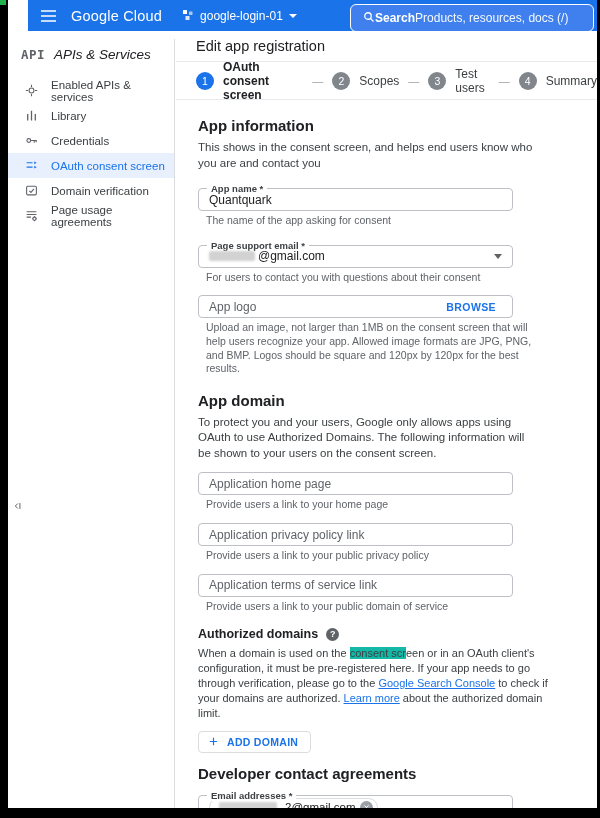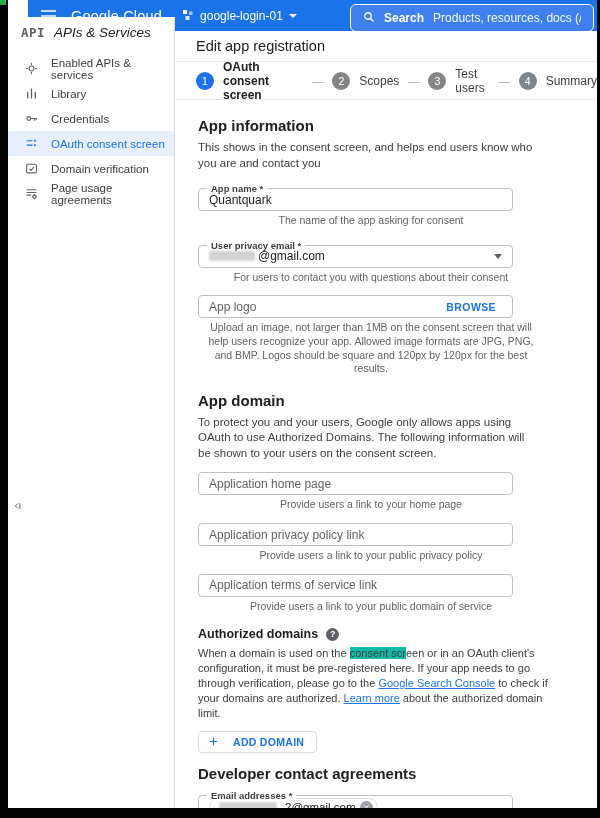--- a/index.html
+++ b/index.html
@@ -13,26 +13,26 @@
 
   
   .topbar { height:31px; background:#1a73e8; display:flex; align-items:center; color:#fff; position:relative;margin-left:20px; }
   .hamburger { margin-left:13px; display:flex; cursor:pointer; }
   .hamburger svg { display:block; }
   .gc-logo { margin-left:15px; font-size:14.5px; letter-spacing:.2px; color:#fff; white-space:nowrap; }
   .proj-switcher { margin-left:20px; display:flex; align-items:center; gap:6px; cursor:pointer; }
   .proj-name { font-size:12px; color:#fff; }
   .caret-down { width:0; height:0; border-left:4px solid transparent; border-right:4px solid transparent; border-top:4px solid #fff; }
   .searchbox { position:absolute; left:322px; right:3px; top:4px; height:28px; background:#3f80ee;
-    border:1px solid #fff; border-radius:6px; display:flex; align-items:center; padding:0 12px; gap:9px; cursor:text; }
+    border:1px solid #fff; border-radius:6px; display:flex; align-items:center; padding:0 12px; cursor:text; }
   .search-label { font-weight:bold; font-size:12px; color:#fff; }
   .search-ph { font-size:12px; color:rgba(255,255,255,.95); white-space:nowrap; overflow:hidden; }
 
   
-  .sidebar { position:absolute; top:17px; left:0; width:167px; bottom:0; background:#fff; border-right:1px solid #dadce0; }
+  .sidebar { position:absolute; top:39px; left:0; width:167px; bottom:0; background:#fff; border-right:1px solid #dadce0; }
   .sidebar-head { height:31px; display:flex; align-items:center; padding-left:13px; gap:9px; }
   .api-logo { font-family:"DejaVu Sans Mono", monospace; font-weight:bold; color:#5f6368; font-size:12.5px; letter-spacing:.5px; }
   .sidebar-title { font-size:13.5px; color:#202124;font-style:italic; }
   .nav { margin-top:8px; }
   .nav-item { height:25px; display:flex; align-items:center; padding-left:17px; gap:13px; font-size:11.5px; color:#3c4043; cursor:pointer; }
   .nav-item .nav-icon { width:13px; height:13px; color:#5f6368; display:flex; align-items:center; justify-content:center; flex:0 0 13px; }
   .nav-item.selected { background:#e8f0fe; color:#1a73e8; }
   .nav-item.selected .nav-icon { color:#1a73e8; }
   .collapse-ctl { position:absolute; left:4px; top:497px; color:#5f6368; z-index:5; cursor:pointer; }
 
@@ -54,33 +54,33 @@
 
   .field { position:relative; width:315px; height:23px; border:1px solid #bdc1c6; border-radius:4px;
     margin-top:11px; background:#fff; display:flex; align-items:center; padding:8px 10px; }
   .field.labeled { margin-top:17px; }
   .field.tall { height:25px; }
   .flabel { position:absolute; top:-6px; left:8px; background:#fff; padding:0 4px; font-size:9.5px; font-weight:bold; color:#3c4043; white-space:nowrap; }
   .finput { border:none; outline:none; font-family:"Liberation Sans", sans-serif; font-size:12px; color:#202124; width:100%; padding:0; background:transparent; }
   .finput::placeholder { color:#5f6368; opacity:1; }
   .fvalue { font-size:12px; color:#202124; display:flex; align-items:center; }
   .fplaceholder { font-size:12px; color:#5f6368; }
-  .fhelper { font-size:10.5px; color:#5f6368; margin:3px 0 0 8px; max-width:330px; line-height:1.3;text-align:center; }
+  .fhelper { font-size:10.5px; color:#5f6368; margin:3px 0 0 8px; max-width:330px; line-height:1.3; }
   .redact { display:inline-block; height:10px; background:#d2d2d2; border-radius:2px; filter:blur(1.3px); margin-right:3px; }
   .browse-btn { margin-left:auto; color:#1a73e8; font-weight:bold; font-size:10.5px; letter-spacing:.4px; cursor:pointer; background:none; border:none; font-family:inherit; }
   .dd-caret { margin-left:auto; width:0; height:0; border-left:4px solid transparent; border-right:4px solid transparent; border-top:5px solid #5f6368; cursor:pointer; }
 
   .sub-h { font-size:12.5px; font-weight:bold; color:#202124; margin-top:14px; display:flex; align-items:center; gap:8px; }
   .help-icon { width:13px; height:13px; border-radius:50%; background:#5f6368; color:#fff; font-size:9px; font-weight:bold;
     display:inline-flex; align-items:center; justify-content:center; cursor:pointer; }
   .auth-p { font-size:11px; color:#3c4043; line-height:1.35; max-width:355px; margin-top:5px; }
   .hl { background:#14b8a6; }
   .lnk { color:#1a73e8; text-decoration:underline; cursor:pointer; }
 
-  .add-domain { margin-top:10px; display:inline-flex; align-items:center; gap:14px; border:1px solid #dadce0; border-radius:4px;
+  .add-domain { margin-top:10px; display:inline-flex; align-items:center; gap:8px; border:1px solid #dadce0; border-radius:4px;
     padding:4px 12px 4px 9px; color:#1a73e8; font-weight:bold; font-size:10.5px; letter-spacing:.3px; background:#fff; cursor:pointer; font-family:inherit; }
 
   .chip { display:inline-flex; align-items:center; gap:5px; border:1px solid #dadce0; background:#fff; border-radius:11px;
     padding:2px 4px 2px 9px; font-size:11.5px; color:#202124; }
   .chip-x { width:13px; height:13px; border-radius:50%; background:#9aa0a6; display:flex; align-items:center; justify-content:center; cursor:pointer; flex:0 0 13px; }
 </style>
 </head>
 <body>
 
 <div class="corner-green"></div>
@@ -209,21 +209,21 @@
       <div class="sec-h1">App information</div>
       <div class="sec-p">This shows in the consent screen, and helps end users know who you are and contact you</div>
 
       <div class="field labeled">
         <span class="flabel">App name *</span>
         <input class="finput" value="Quantquark" style="">
       </div>
       <div class="fhelper">The name of the app asking for consent</div>
 
       <div class="field labeled">
-        <span class="flabel">User privacy email *</span>
+        <span class="flabel">Page support email *</span>
         <span class="fvalue">
           <span class="redact" style="width:46px"></span>
           <span>@gmail.com</span>
         </span>
         <span class="dd-caret"></span>
       </div>
       <div class="fhelper">For users to contact you with questions about their consent</div>
 
       <div class="field">
         <span class="fplaceholder">App logo</span>

